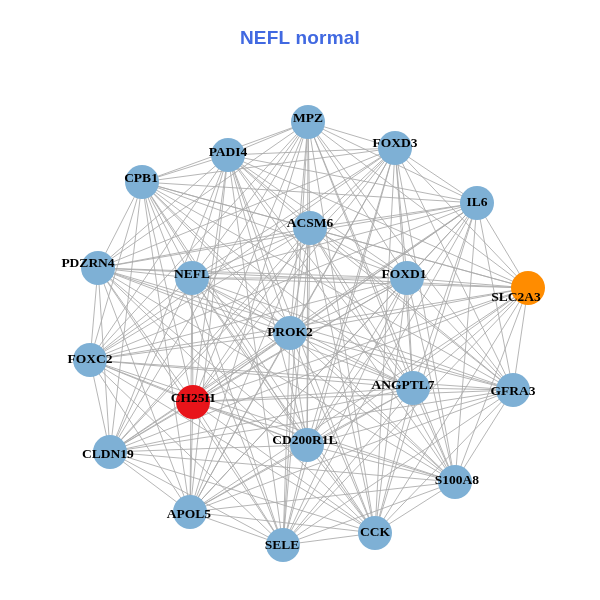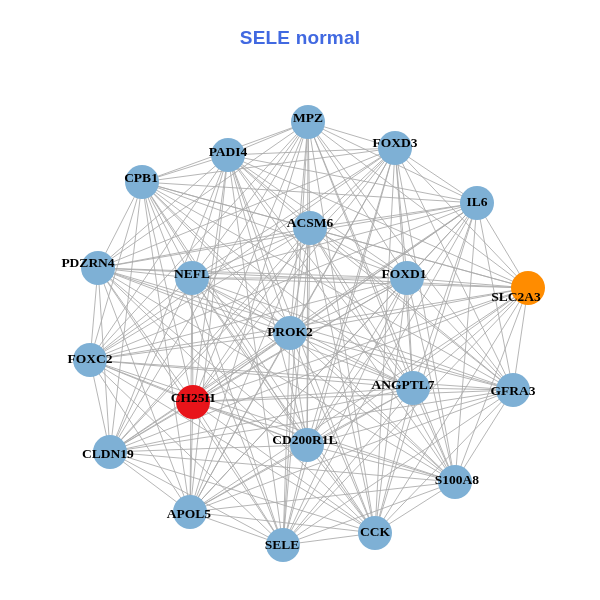--- a/index.html
+++ b/index.html
@@ -53,21 +53,21 @@
     font-size: 13.5px;
     fill: #000000;
     dominant-baseline: middle;
   }
 </style>
 </head>
 <body>
 
 <div id="canvas-wrap">
 
-  <div id="plot-title">SELE normal</div>
+  <div id="plot-title">NEFL normal</div>
 
   <svg id="network-svg" viewBox="0 0 600 600">
     <g id="edges-layer">
         <line x1="308" y1="122" x2="395" y2="148" class="edge-line" stroke="#a9a9a9"></line>
         <line x1="308" y1="122" x2="228" y2="155" class="edge-line" stroke="#a9a9a9"></line>
         <line x1="308" y1="122" x2="142" y2="182" class="edge-line" stroke="#a9a9a9"></line>
         <line x1="308" y1="122" x2="477" y2="203" class="edge-line" stroke="#a9a9a9"></line>
         <line x1="308" y1="122" x2="310" y2="228" class="edge-line" stroke="#a9a9a9"></line>
         <line x1="308" y1="122" x2="98" y2="268" class="edge-line" stroke="#a9a9a9"></line>
         <line x1="308" y1="122" x2="192" y2="278" class="edge-line" stroke="#a9a9a9"></line>

